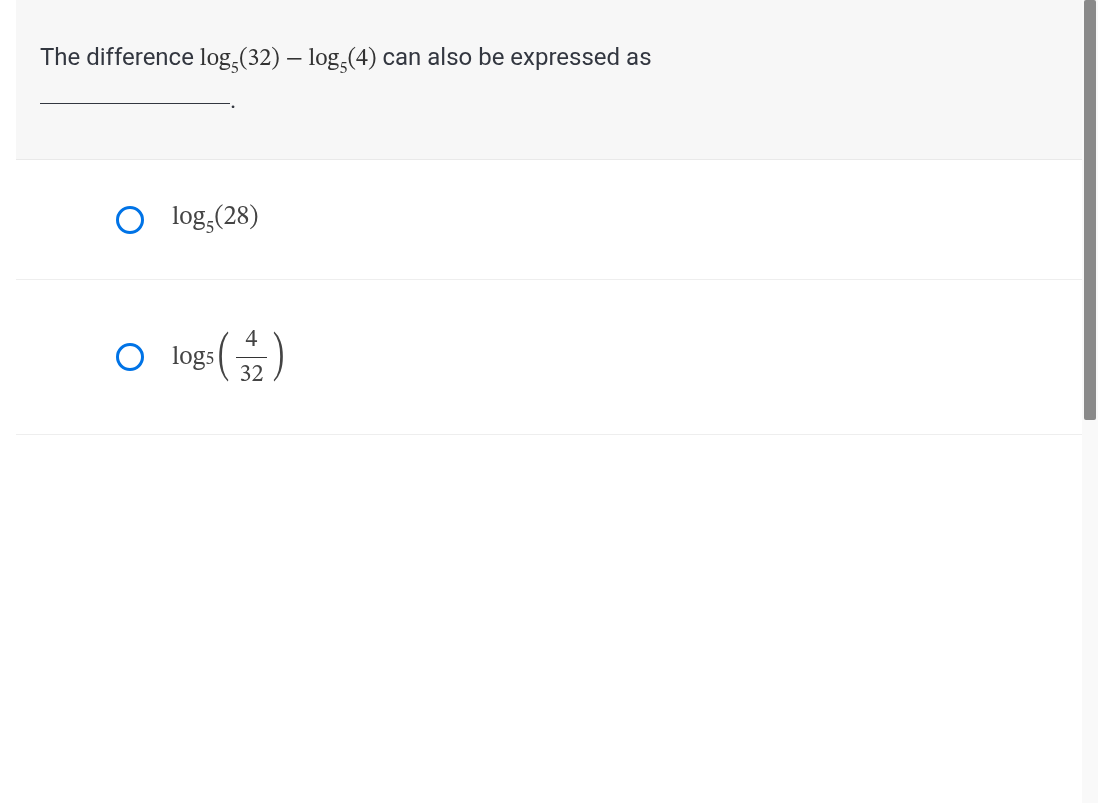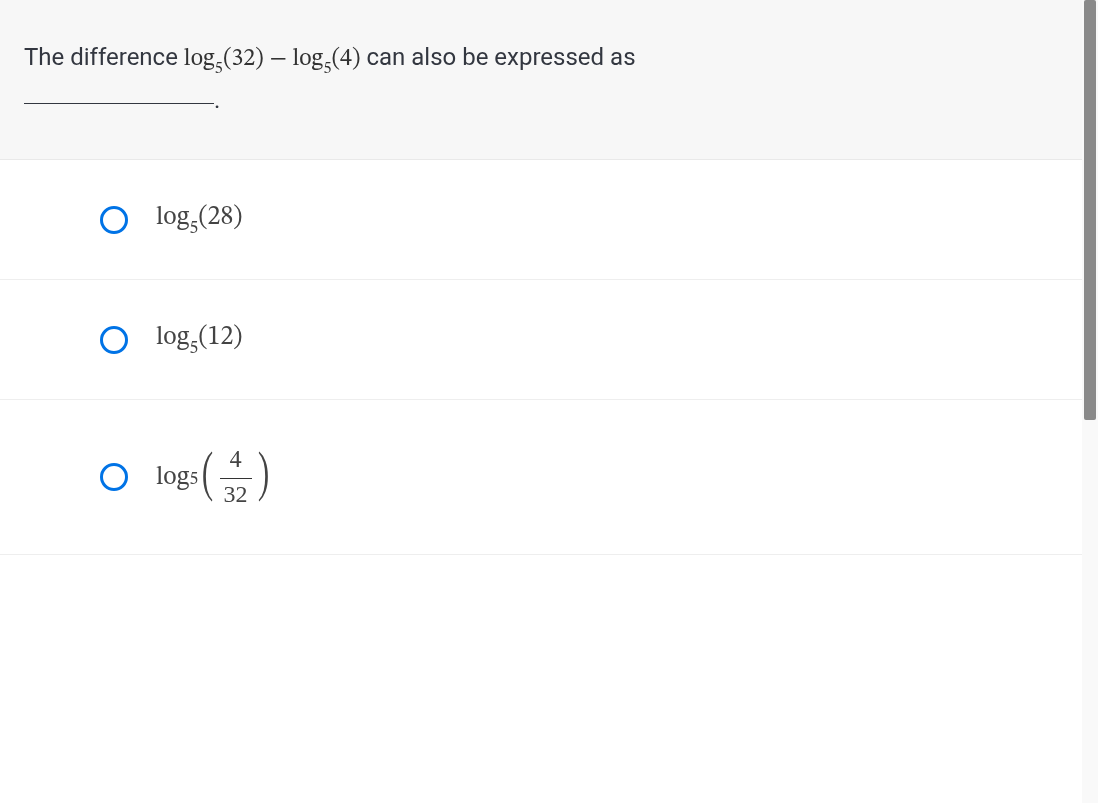--- a/index.html
+++ b/index.html
@@ -13,20 +13,21 @@
     width: 1098px;
     height: 803px;
     overflow: hidden;
     position: relative;
   }
   .container {
     width: 1082px;
     height: 803px;
     overflow-y: auto;
     border-right: none;
+    padding-left: 16px;
   }
   .scrollbar-track {
     position: absolute;
     right: 0;
     top: 0;
     width: 16px;
     height: 803px;
     background: #f9f9f9;
   }
   .scrollbar-thumb {
@@ -117,21 +118,20 @@
     margin: 0 2px;
   }
   .fraction .num {
     font-size: 24px;
     padding: 0 6px 2px 6px;
   }
   .fraction .den {
     font-size: 24px;
     border-top: 1.5px solid #333;
     padding: 2px 4px 0 4px;
-    font-family: Liberation Serif, serif;
   }
   .sub-math {
     font-size: 0.7em;
     vertical-align: sub;
     position: relative;
     top: 2px;
   }
 </style>
 </head>
 <body>
@@ -147,26 +147,20 @@
 
   <div class="options">
 
     <div class="option">
       <div class="radio"></div>
       <div class="option-label">
         <span>log</span><span class="sub-math">5</span><span>(28)</span>
       </div>
     </div>
 
-    <div class="option">
-      <div class="radio"></div>
-      <div class="option-label">
-        <span>log</span><span class="sub-math">5</span><span>(12)</span>
-      </div>
-    </div>
 
     <div class="option fraction-option">
       <div class="radio"></div>
       <div class="option-label">
         <span class="fraction-wrap">
           <span>log</span>
             <span class="sub-math">5</span>
             <span class="paren">(</span>
             <span class="fraction">
               <span class="num">4</span>

